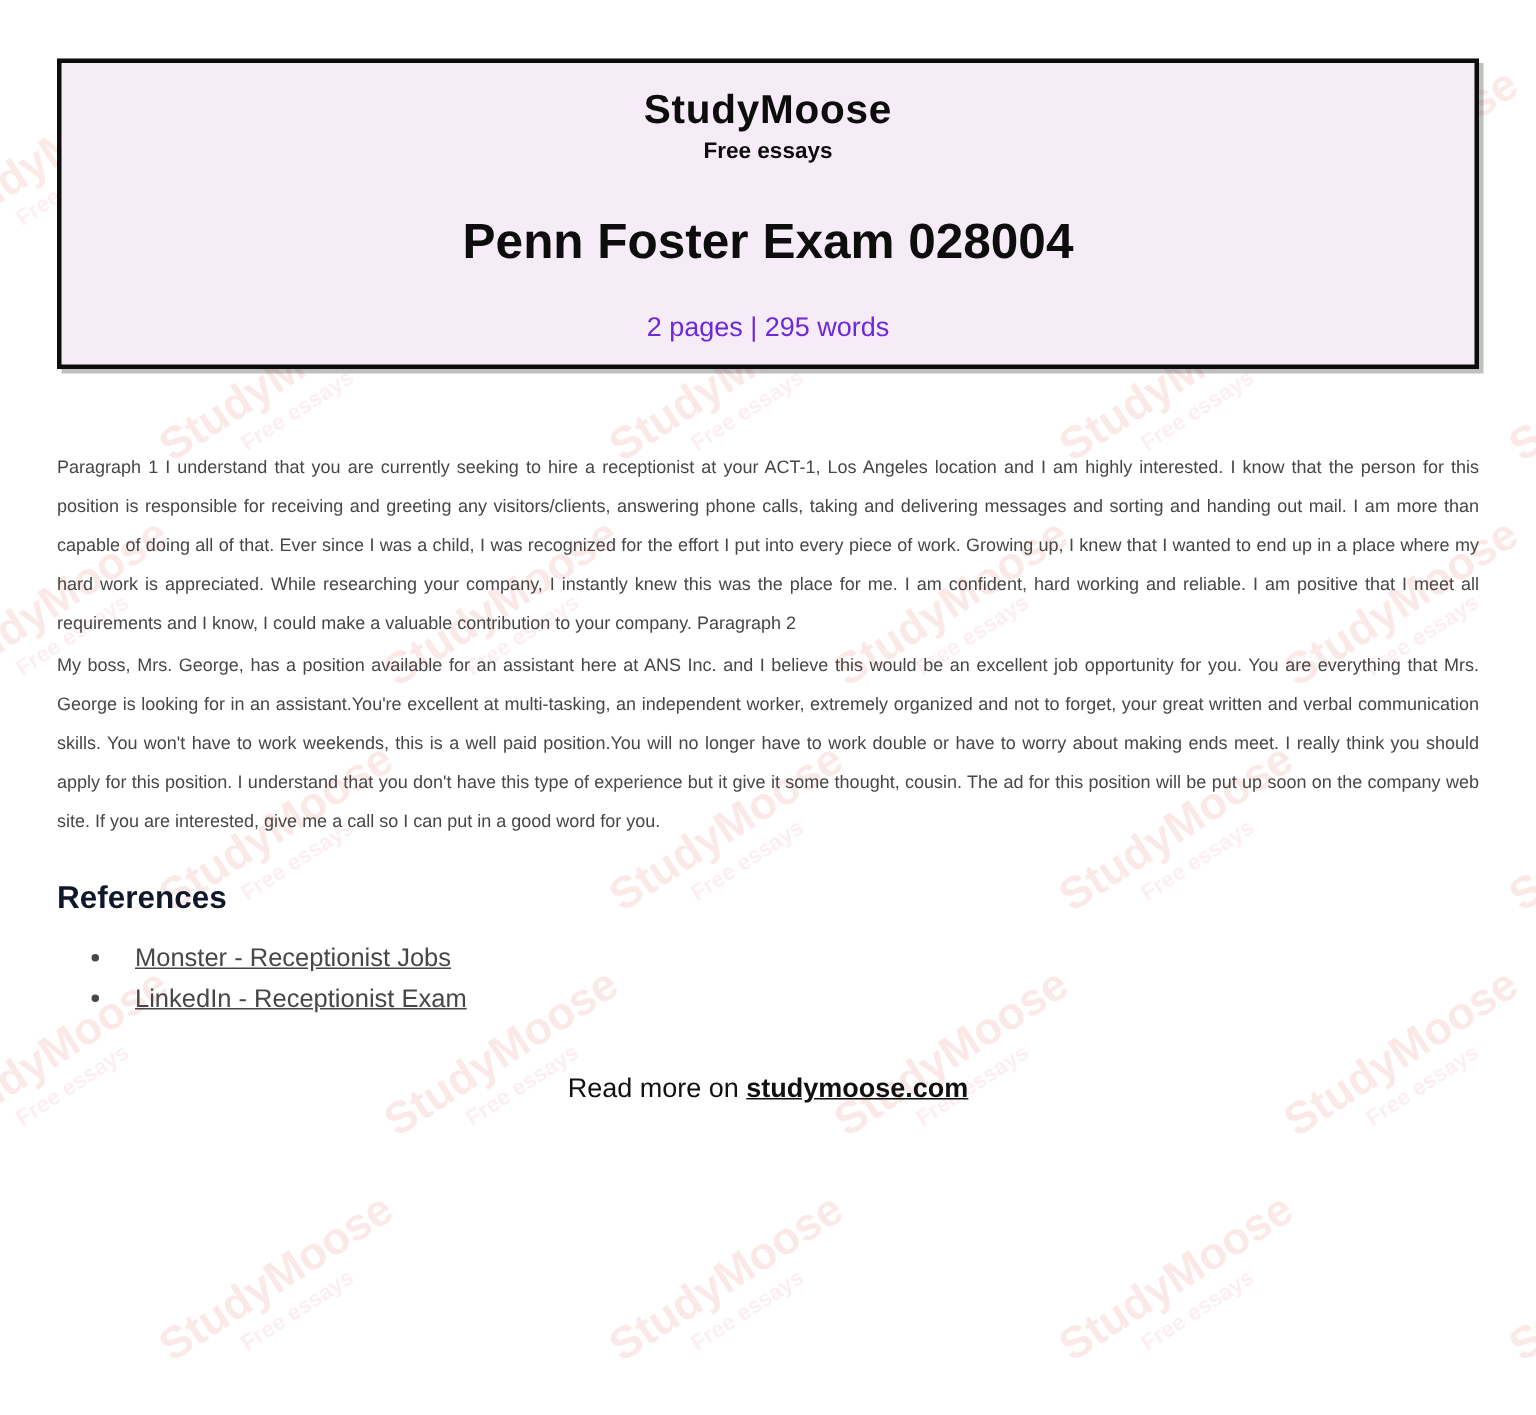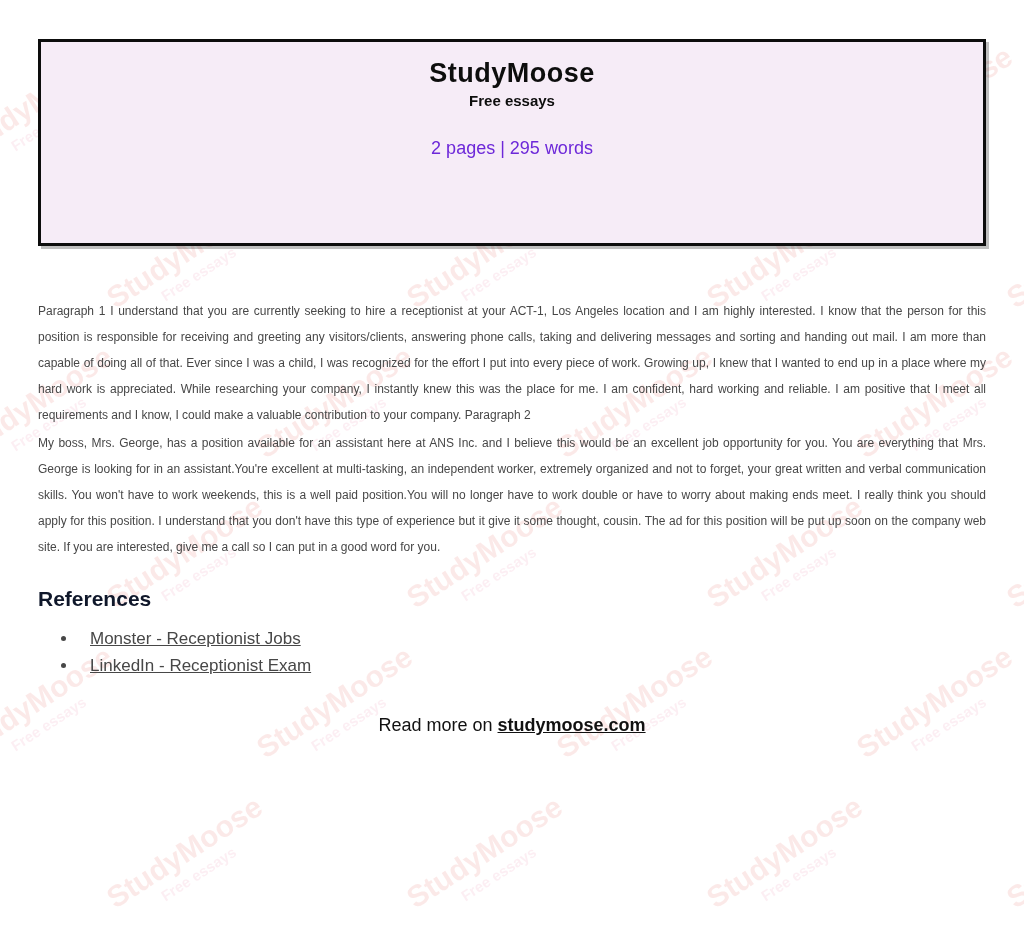--- a/index.html
+++ b/index.html
@@ -225,20 +225,21 @@
         <div class="wm-main">StudyMoose</div>
         <div class="wm-sub">Free essays</div>
       </div>
     </div>
 
   <div class="content">
 
     <header class="hero">
       <div class="brand">StudyMoose</div>
       <div class="tagline">Free essays</div>
+      <h1 class="title">Penn Foster Exam 028004</h1>
       <div class="meta">2 pages | 295 words</div>
     </header>
 
     <main>
       <p class="para para-1">Paragraph 1 I understand that you are currently seeking to hire a receptionist at your ACT-1, Los Angeles location and I am highly interested. I know that the person for this position is responsible for receiving and greeting any visitors/clients, answering phone calls, taking and delivering messages and sorting and handing out mail. I am more than capable of doing all of that. Ever since I was a child, I was recognized for the effort I put into every piece of work. Growing up, I knew that I wanted to end up in a place where my hard work is appreciated. While researching your company, I instantly knew this was the place for me. I am confident, hard working and reliable. I am positive that I meet all requirements and I know, I could make a valuable contribution to your company. Paragraph 2</p>
       <p class="para para-2">My boss, Mrs. George, has a position available for an assistant here at ANS Inc. and I believe this would be an excellent job opportunity for you. You are everything that Mrs. George is looking for in an assistant.You're excellent at multi-tasking, an independent worker, extremely organized and not to forget, your great written and verbal communication skills. You won't have to work weekends, this is a well paid position.You will no longer have to work double or have to worry about making ends meet. I really think you should apply for this position. I understand that you don't have this type of experience but it give it some thought, cousin. The ad for this position will be put up soon on the company web site. If you are interested, give me a call so I can put in a good word for you.</p>
 
       <h2 class="refs-heading">References</h2>
       <ul class="refs-list">
         <li>

